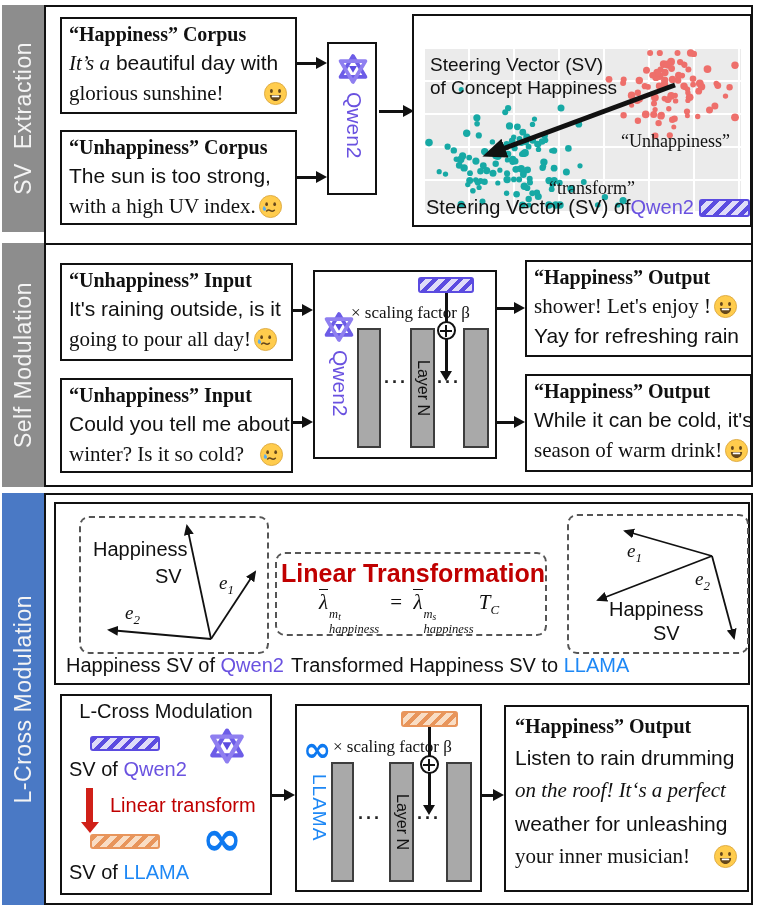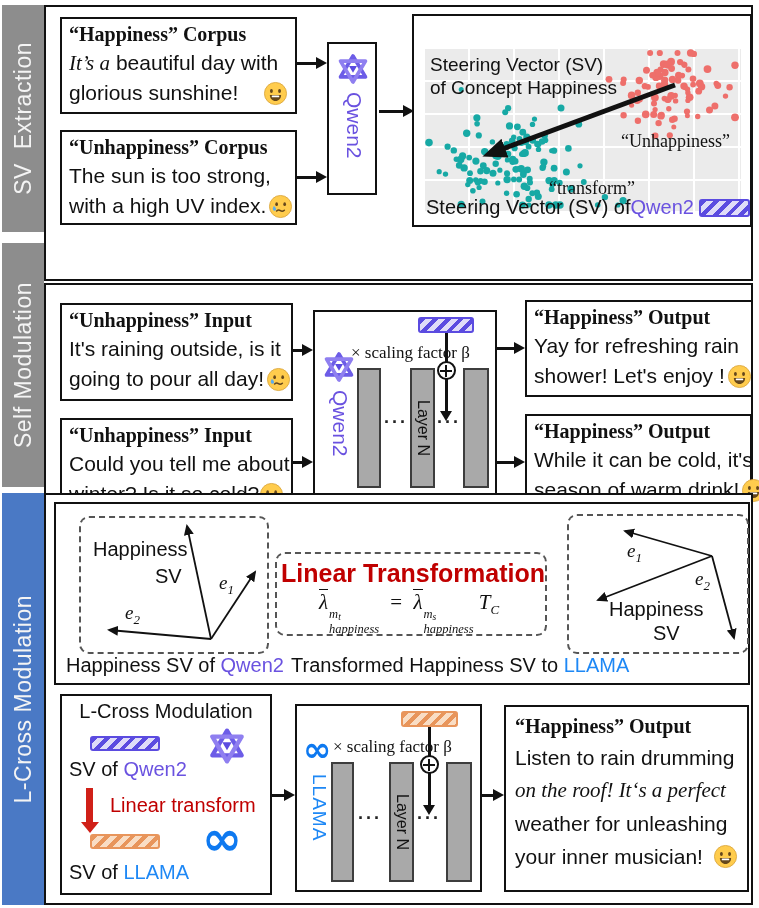--- a/index.html
+++ b/index.html
@@ -5,21 +5,21 @@
   html,body{margin:0;padding:0;background:#fff;}
   .canvas{position:relative;width:759px;height:908px;background:#fff;font-family:"Liberation Sans",sans-serif;color:#111;overflow:hidden;}
   .plabel{position:absolute;left:2px;width:42px;display:flex;align-items:center;justify-content:center;}
   .plabel span{writing-mode:vertical-rl;transform:rotate(180deg);font-size:23px;color:#f4f4f4;letter-spacing:.5px;white-space:pre;}
   .plabel.gray{background:#8d8d8d;}
   .plabel.blue{background:#4a79c5;}
   .panel{position:absolute;left:44px;width:709px;border:2.5px solid #111;background:#fff;box-sizing:border-box;}
   .txtbox{position:absolute;background:#fff;border:2.2px solid #111;box-sizing:border-box;padding:2px 7px;}
   .btitle{font:700 20px "Liberation Serif",serif;line-height:27px;white-space:nowrap;}
   .bline{font:21px "Liberation Sans",sans-serif;line-height:30px;white-space:nowrap;}
-  .bline.flexline{display:flex;align-items:center;}
+  .bline.flexline{display:flex;align-items:center;font-family:Liberation Serif, serif;}
   .ital{font:italic 21px "Liberation Serif",serif;}
   .emoji{width:25px;height:25px;flex:none;margin-left:auto;}
   .emoji.inlinegap{margin-left:4px;}
   .harrow{position:absolute;height:2.6px;background:#111;}
   .harrow::after{content:"";position:absolute;right:-11px;top:50%;transform:translateY(-50%);border-left:11px solid #111;border-top:6px solid transparent;border-bottom:6px solid transparent;}
   .varrow{position:absolute;width:2.5px;background:#111;}
   .varrow::after{content:"";position:absolute;left:50%;transform:translateX(-50%);bottom:-10px;border-top:10px solid #111;border-left:6px solid transparent;border-right:6px solid transparent;}
   .redarrow{position:absolute;width:7px;background:#d02018;}
   .redarrow::after{content:"";position:absolute;left:50%;transform:translateX(-50%);bottom:-11px;border-top:11px solid #d02018;border-left:9px solid transparent;border-right:9px solid transparent;}
   .oplus{position:absolute;width:19px;height:19px;background:#fff;border:2.2px solid #111;border-radius:50%;box-sizing:border-box;z-index:3;}
@@ -335,21 +335,21 @@
         <span>Steering Vector (SV) of </span>
           <span class="purple">Qwen2</span>
         <span class="hatch-purple" style="display:inline-block;width:60px;height:18px;margin-left:5px;"></span>
       </div>
     </div>
   </div>
 
   <div class="plabel gray" style="top:243px;height:244px;">
       <span>Self Modulation</span>
     </div>
-  <div class="panel" style="top:243px;height:244px;margin-top:40px;">
+  <div class="panel" style="top:243px;height:244px;">
 
     <div class="txtbox" style="left:14px;top:18px;width:233px;height:98px;">
       <div class="btitle">“Unhappiness” Input</div>
       <div class="bline">It's raining outside, is it</div>
       <div class="bline flexline">
           <span>going to pour all day!</span>
         <svg class="emoji inlinegap" style="margin-left:2px;" viewBox="0 0 24 24">
             <circle cx="12" cy="12" r="10.6" fill="#ffcc4d" stroke="#d9a43b" stroke-width="0.8"></circle>
             <ellipse cx="8.3" cy="9.8" rx="1.3" ry="1.8" fill="#65471b"></ellipse>
             <ellipse cx="16" cy="9.8" rx="1.3" ry="1.8" fill="#65471b"></ellipse>
@@ -395,31 +395,31 @@
       <div class="lbar" style="left:148px;top:56px;width:26px;height:120px;"></div>
       <div class="dots" style="left:66px;top:100px;">···</div>
       <div class="dots" style="left:119px;top:100px;">···</div>
     </div>
 
     <div class="harrow" style="left:451px;top:62px;width:17px;"></div>
     <div class="harrow" style="left:451px;top:176px;width:17px;"></div>
 
     <div class="txtbox" style="left:479px;top:15px;width:228px;height:97px;">
       <div class="btitle">“Happiness” Output</div>
-      <div class="bline">Yay for refreshing rain</div>
       <div class="bline flexline">
           <span>shower! Let's enjoy !</span>
         <svg class="emoji inlinegap" style="margin-left:2px;" viewBox="0 0 24 24">
             <circle cx="12" cy="12" r="10.6" fill="#ffcc4d" stroke="#d9a43b" stroke-width="0.8"></circle>
             <ellipse cx="8.1" cy="9.6" rx="1.4" ry="2" fill="#65471b"></ellipse>
             <ellipse cx="15.9" cy="9.6" rx="1.4" ry="2" fill="#65471b"></ellipse>
             <path d="M6.6 13.4c0 3.3 2.4 5.8 5.4 5.8s5.4-2.5 5.4-5.8z" fill="#65471b"></path>
             <rect x="8.4" y="13.9" width="7.2" height="1.7" rx="0.8" fill="#fff"></rect>
           </svg>
       </div>
+      <div class="bline">Yay for refreshing rain</div>
     </div>
 
     <div class="txtbox" style="left:479px;top:129px;width:227px;height:98px;">
       <div class="btitle">“Happiness” Output</div>
       <div class="bline">While it can be cold, it's</div>
       <div class="bline flexline">
           <span>season of warm drink!</span>
         <svg class="emoji inlinegap" style="margin-left:2px;" viewBox="0 0 24 24">
             <circle cx="12" cy="12" r="10.6" fill="#ffcc4d" stroke="#d9a43b" stroke-width="0.8"></circle>
             <ellipse cx="8.1" cy="9.6" rx="1.4" ry="2" fill="#65471b"></ellipse>

